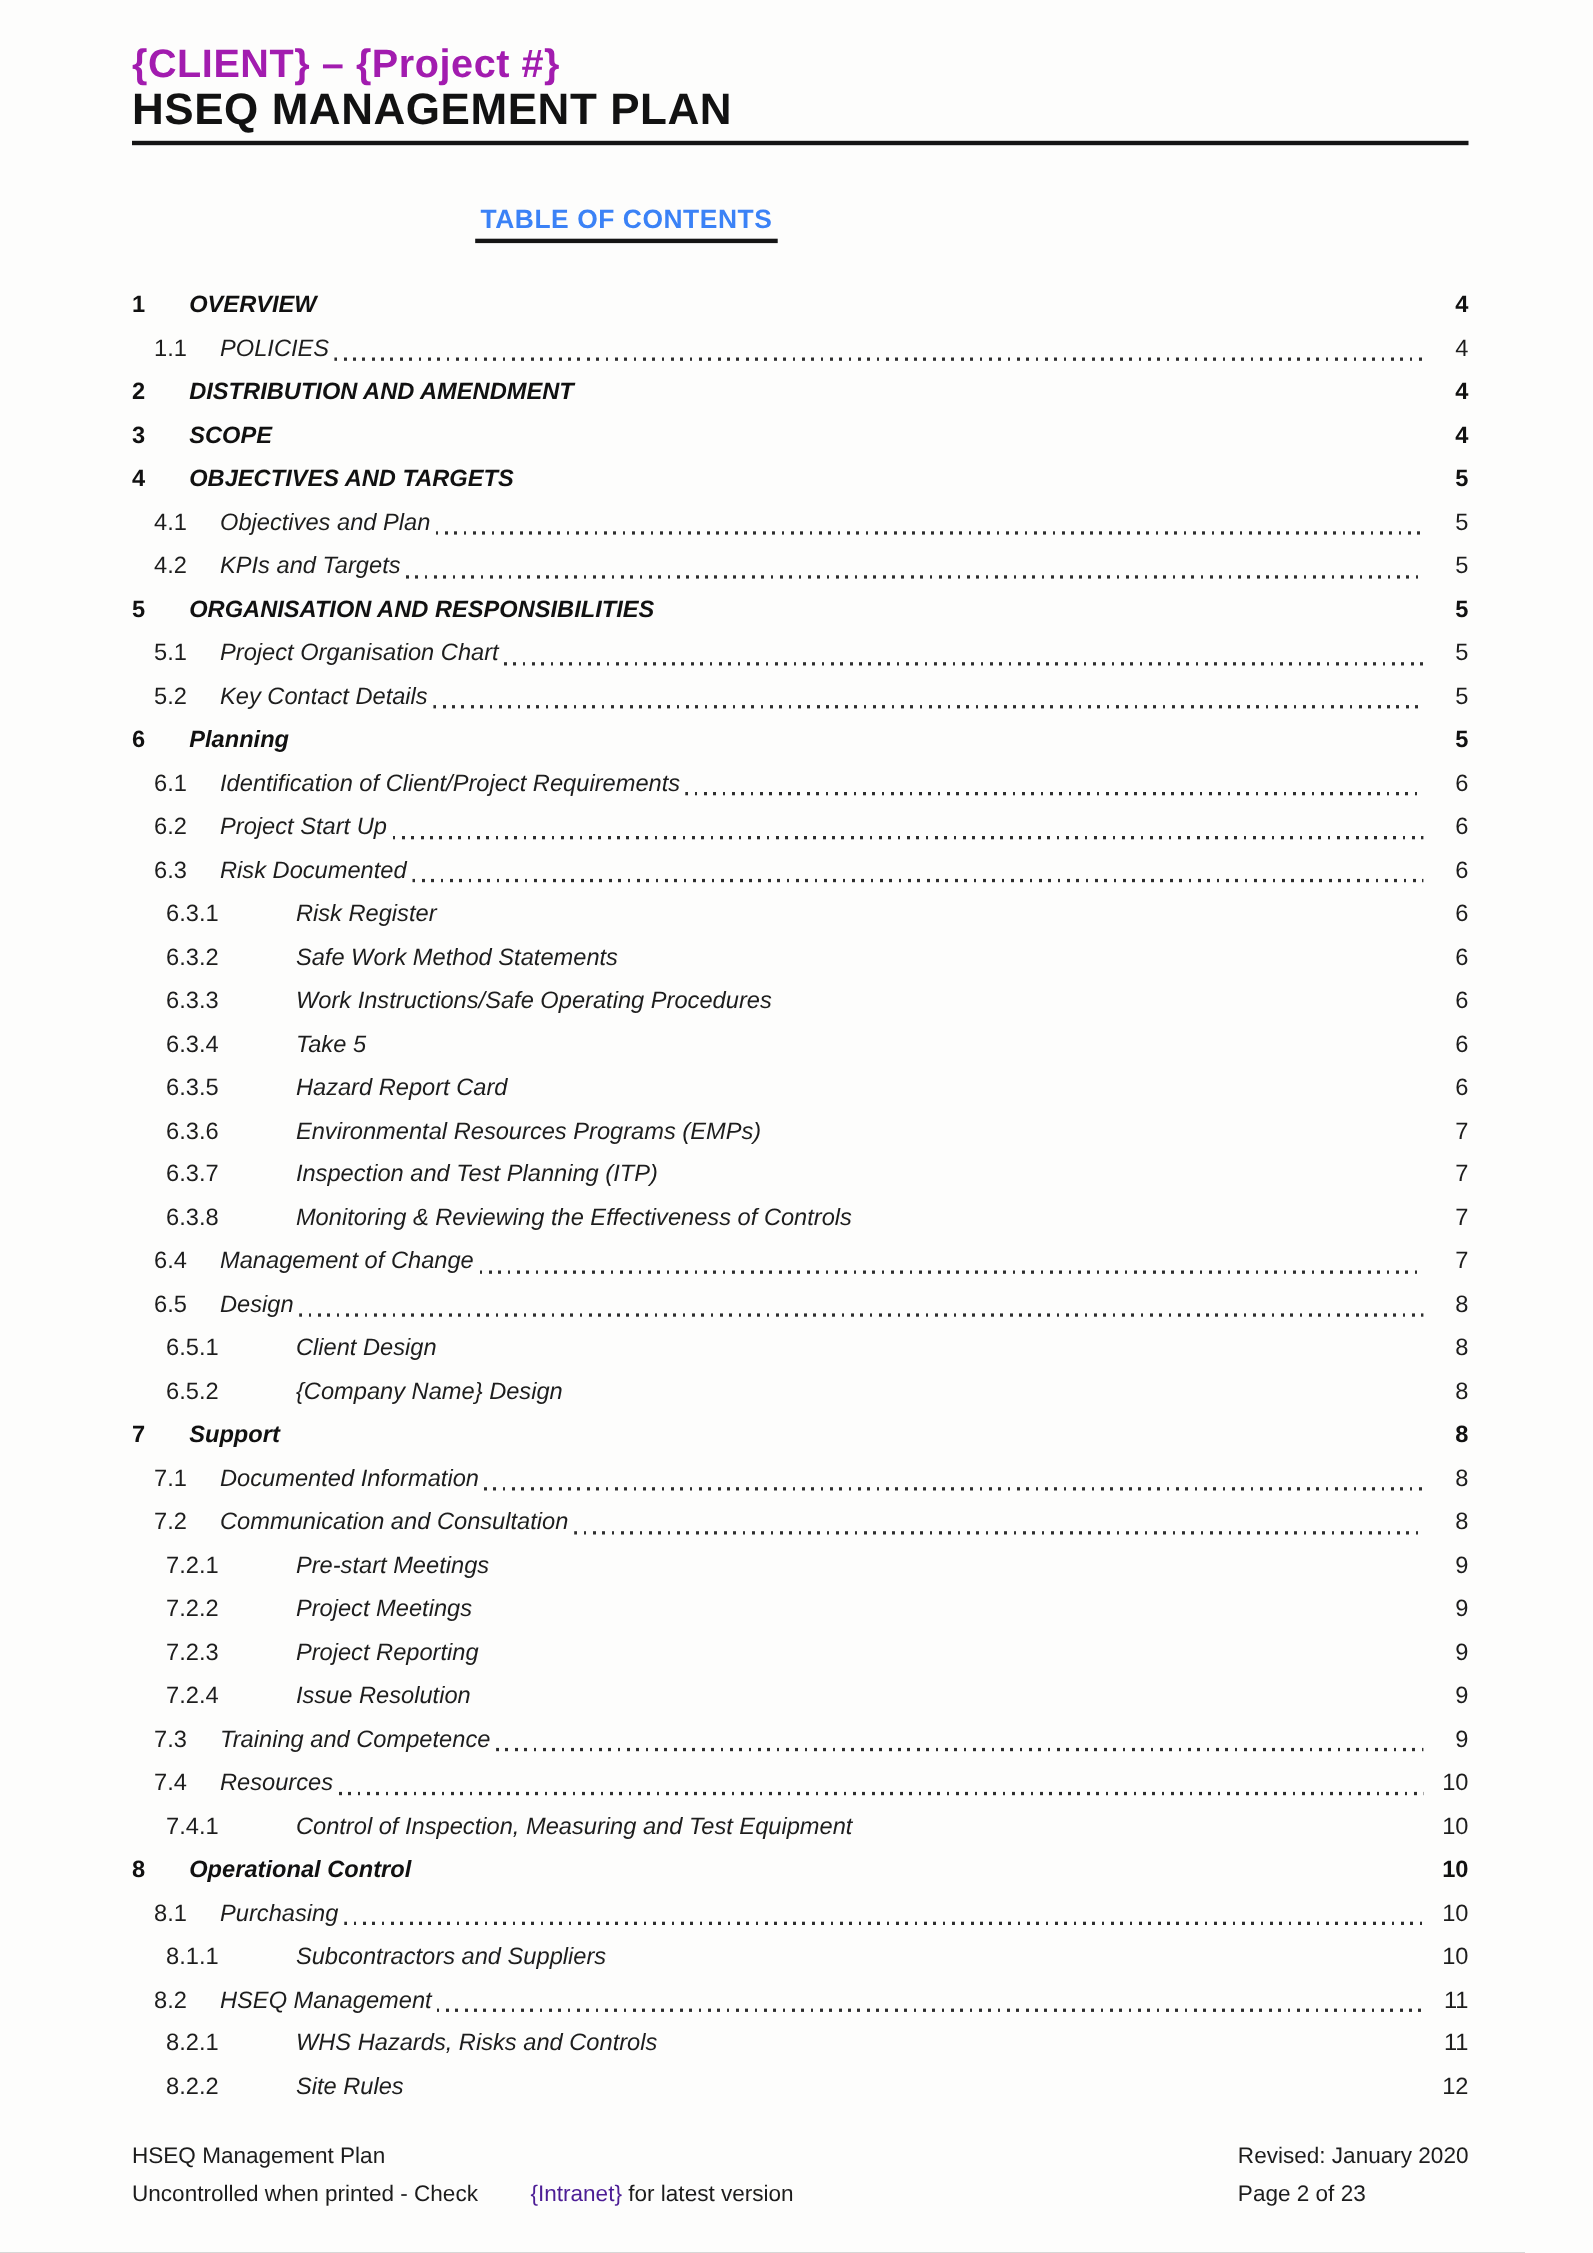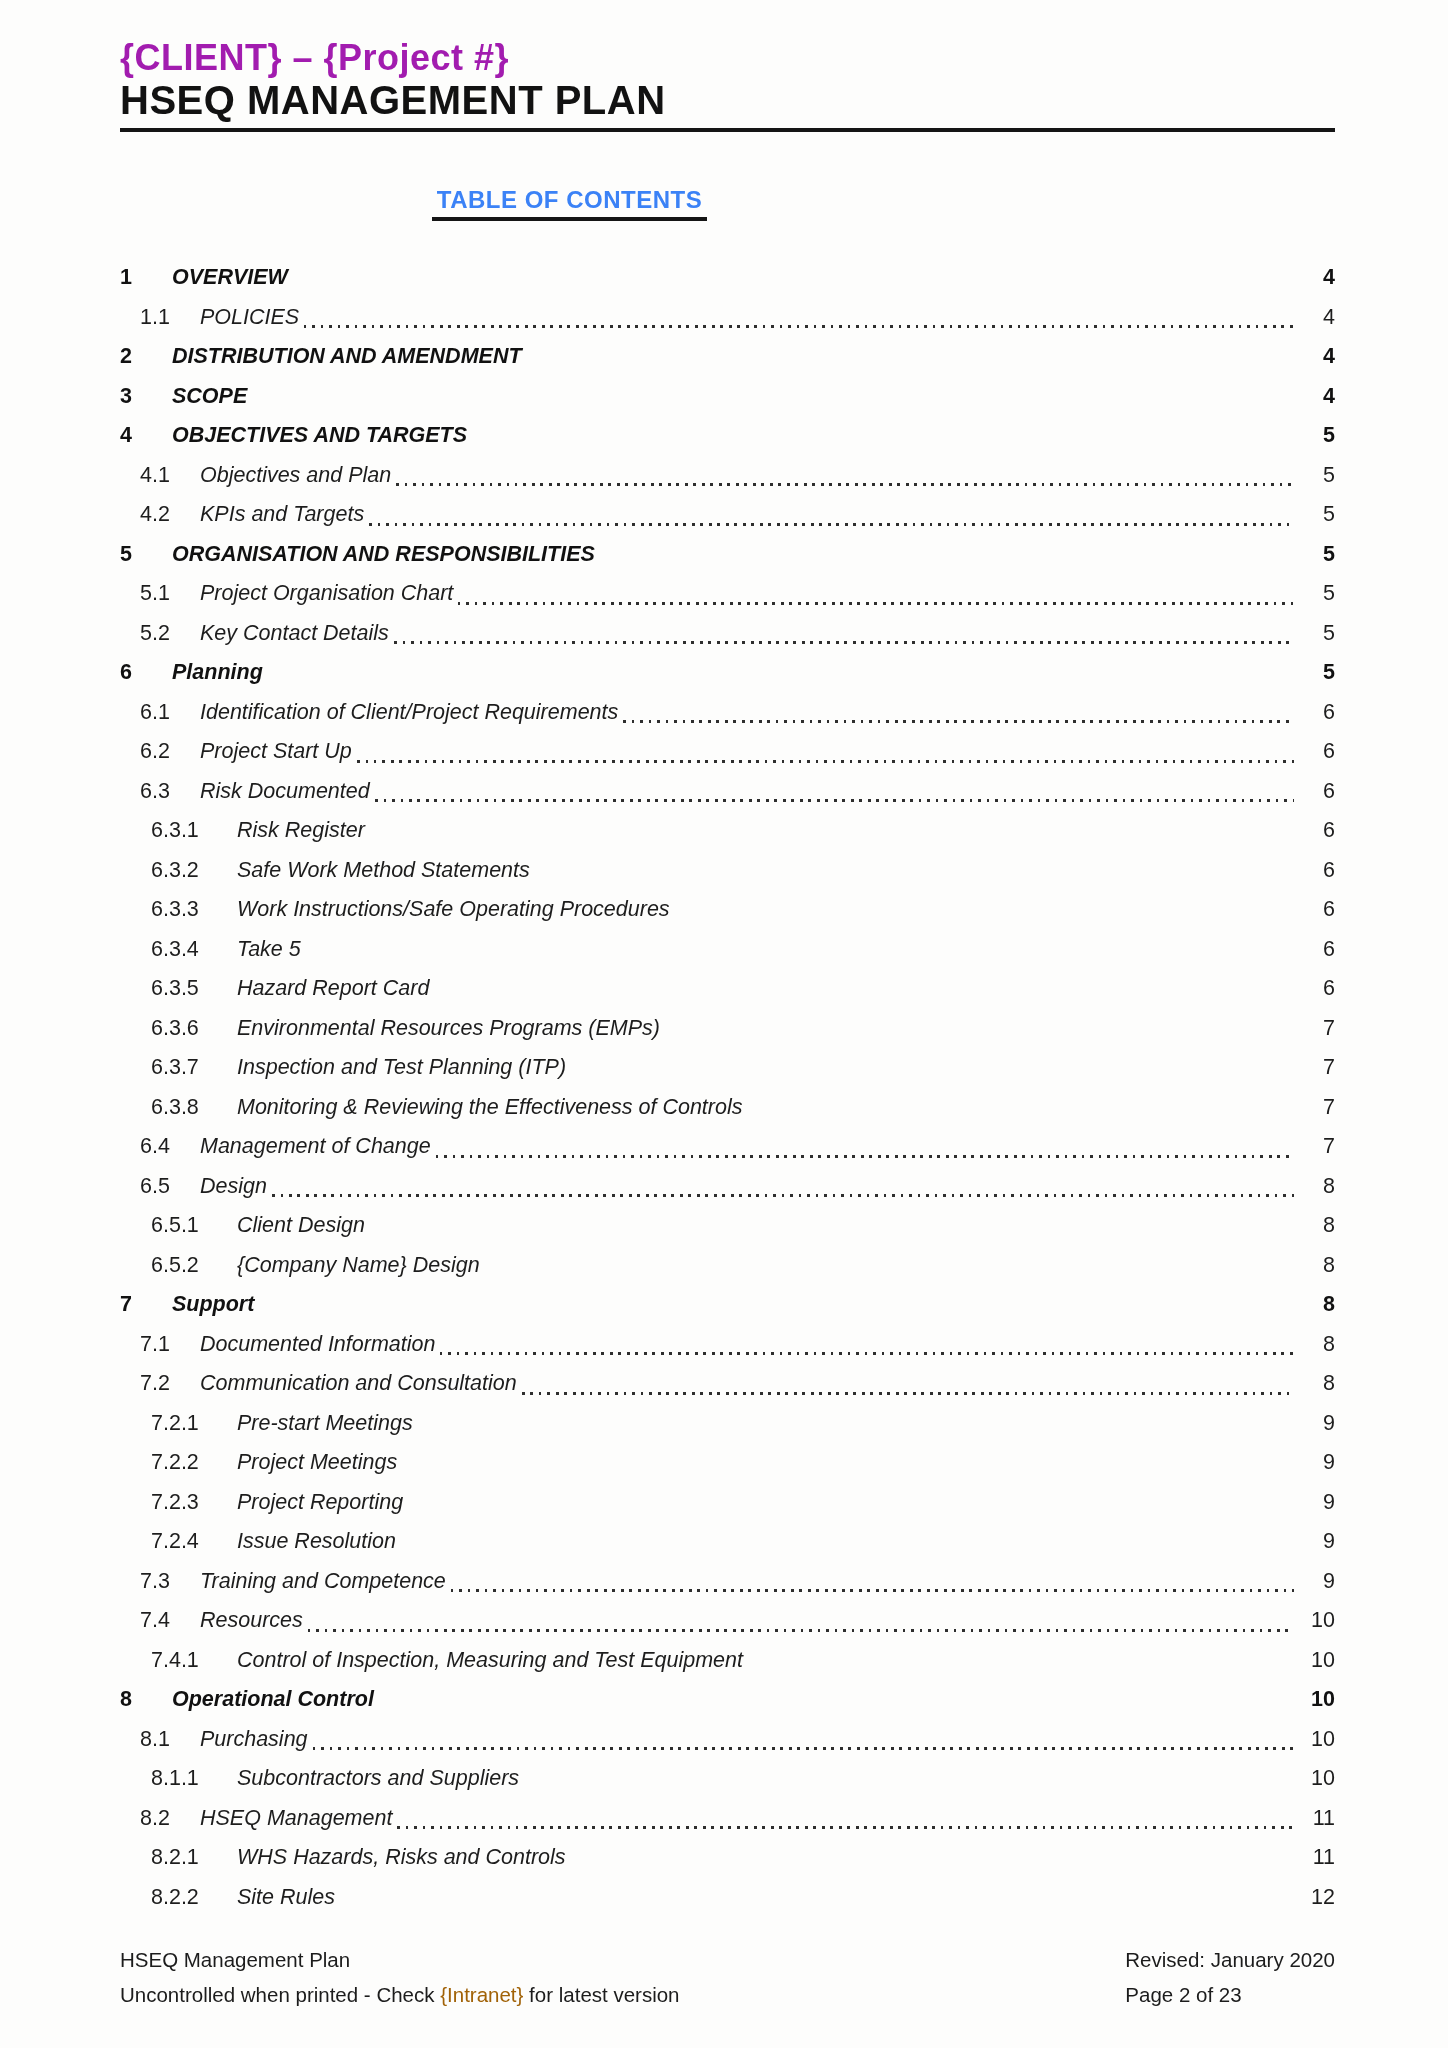--- a/index.html
+++ b/index.html
@@ -57,35 +57,35 @@
     position: absolute;
     left: 5px; right: 7px; bottom: 9px; height: 3px;
     background-image: repeating-linear-gradient(to right, #2e2e2e 0px, #2e2e2e 2.5px, transparent 2.5px, transparent 8.5px);
   }
   .toc-row .pagenum { flex: 0 0 auto; min-width: 34px; text-align: right; }
 
   .toc-row.level-1 { font-weight: bold; color: #111; }
   .toc-row.level-1 .num { width: 52px; }
   .toc-row.level-2 { padding-left: 20px; }
   .toc-row.level-2 .num { width: 60px; }
-  .toc-row.level-3 { padding-left: 31px; }
+  .toc-row.level-3 { padding-left: 31px; gap: 32px; }
   .toc-row.level-3 .num { width: 86px; }
 
   
   .footer {
     position: absolute;
     left: 120px; right: 113px; bottom: 36px;
     display: flex;
     justify-content: space-between;
     font-size: 20.5px;
     line-height: 35px;
     color: #1c1c1c;
   }
   .footer-right { text-align: left; }
-  .red { color: #a16207; }
+  .red { color: #4c1d95; margin-left: 42px; }
 </style>
 </head>
 <body>
 
 <div class="page">
 
   <header>
     <div class="client-line">{CLIENT} – {Project #}</div>
     <div class="doc-title">HSEQ MANAGEMENT PLAN</div>
     <div class="header-rule"></div>

